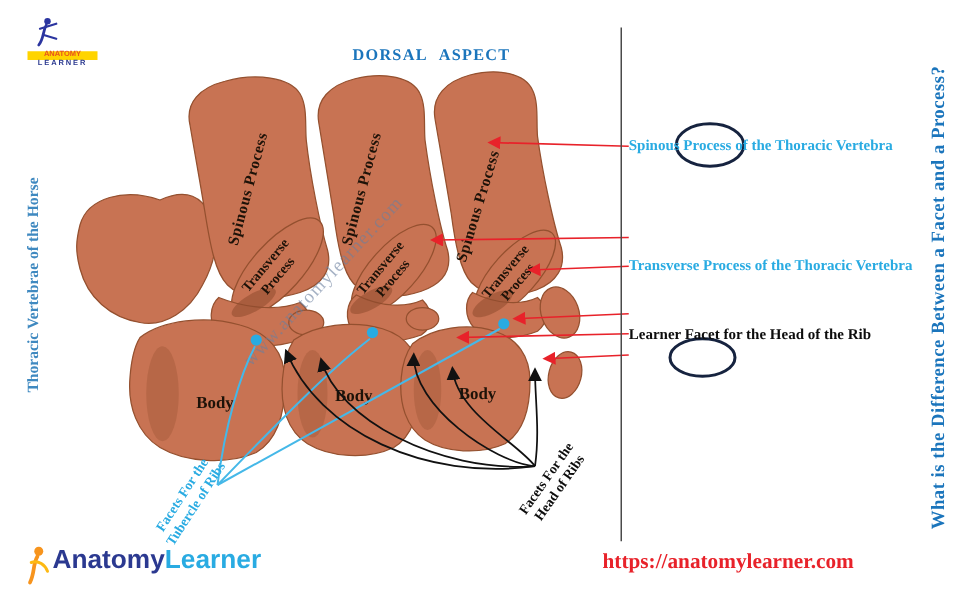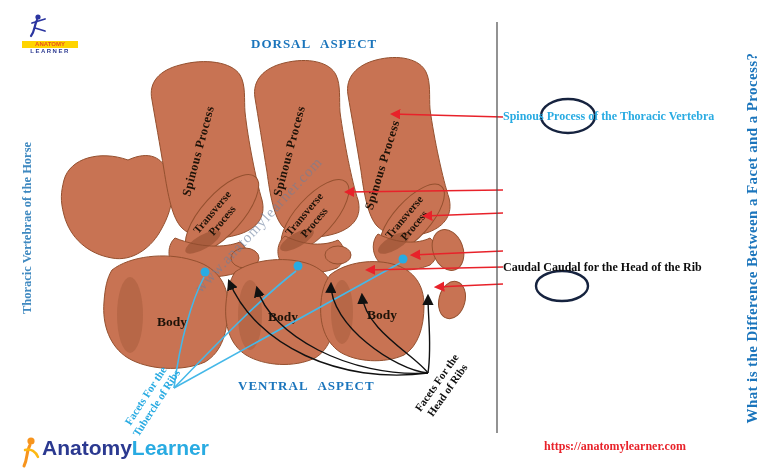--- a/index.html
+++ b/index.html
@@ -21,21 +21,21 @@
   .divider{stroke:#4a4a4a;stroke-width:1.2;}
   .circle-annot{stroke:#16233f;stroke-width:2.4;fill:none;}
   .abs{position:absolute;white-space:nowrap;}
   .aspect-title{color:var(--blue);font-weight:bold;font-size:13px;word-spacing:6px;letter-spacing:1px;}
   .callout{position:absolute;left:503px;font-weight:bold;font-size:12px;line-height:13px;white-space:nowrap;}
   .c-cyan{color:var(--cyan);} .c-red{color:var(--red);} .c-black{color:#0d0d0d;}
   .vert-left{color:var(--steelblue);font-weight:bold;font-size:12.5px;
     top:228px;left:27px;transform:translate(-50%,-50%) rotate(-90deg);}
   .vert-right{color:var(--blue);font-weight:bold;font-size:15px;letter-spacing:.4px;
     top:238px;left:752px;transform:translate(-50%,-50%) rotate(-90deg);}
-  .url{color:var(--red);font-weight:bold;font-size:12px;top:439px;left:482px;width:266px;text-align:center;}
+  .url{color:var(--red);font-weight:bold;font-size:17px;top:439px;left:482px;width:266px;text-align:left;}
   .logo-bottom{position:absolute;left:16px;top:436px;display:flex;align-items:center;
     font-family:"Liberation Sans",sans-serif;font-weight:bold;font-size:21px;}
   .logo-bottom .p1{color:var(--navy);} .logo-bottom .p2{color:var(--cyan);}
   .logo-top{position:absolute;left:22px;top:10px;width:56px;font-family:"Liberation Sans",sans-serif;text-align:center;}
   .logo-top .band{background:#ffd400;color:#e8541d;font-size:6px;font-weight:bold;line-height:7px;margin-top:1px;}
   .logo-top .lrn{color:var(--navy);font-size:6px;font-weight:bold;letter-spacing:1.5px;line-height:7px;}
 </style>
 </head>
 <body>
 
@@ -155,27 +155,27 @@
       <path d="M25,450 C31,448 36,452 38,457" stroke="#fdb913" stroke-width="2.4" fill="none" stroke-linecap="round"></path>
     </g>
 
     <g>
       <circle cx="38" cy="17" r="2.6" fill="#2b35a0"></circle>
       <path d="M37,20 C34,26 35,31 31,36" stroke="#2b35a0" stroke-width="2.2" fill="none" stroke-linecap="round"></path>
       <path d="M32,23 L45,19 M35,28 L45,31" stroke="#2b35a0" stroke-width="1.8" fill="none" stroke-linecap="round"></path>
     </g>
   </svg>
 
-  <div class="abs aspect-title" style="top:36px;left:251px;">DORSAL ASPECT</div>
-  <div class="abs aspect-title" style="top:378px;left:238px;">VENTRAL ASPECT</div>
+  <div class="abs aspect-title" style="top:36px;left:282px;">DORSAL ASPECT</div>
   <div class="abs vert-left">Thoracic Vertebrae of the Horse</div>
   <div class="abs vert-right">What is the Difference Between a Facet and a Process?</div>
 
   <div class="callout c-cyan" style="top:110px;">Spinous Process of the Thoracic Vertebra</div>
-  <div class="callout c-black" style="top:261px;">Caudal Caudal for the Head of the Rib</div>
+  <div class="callout c-cyan" style="top:206px;">Transverse Process of the Thoracic Vertebra</div>
+  <div class="callout c-black" style="top:261px;">Learner Facet for the Head of the Rib</div>
 
   <div class="logo-top">
     <div style="height:30px;"></div>
     <div class="band">ANATOMY</div>
     <div class="lrn">LEARNER</div>
   </div>
 
   <div class="logo-bottom">
     <span style="width:26px;"></span>
     <span class="p1">Anatomy</span>

